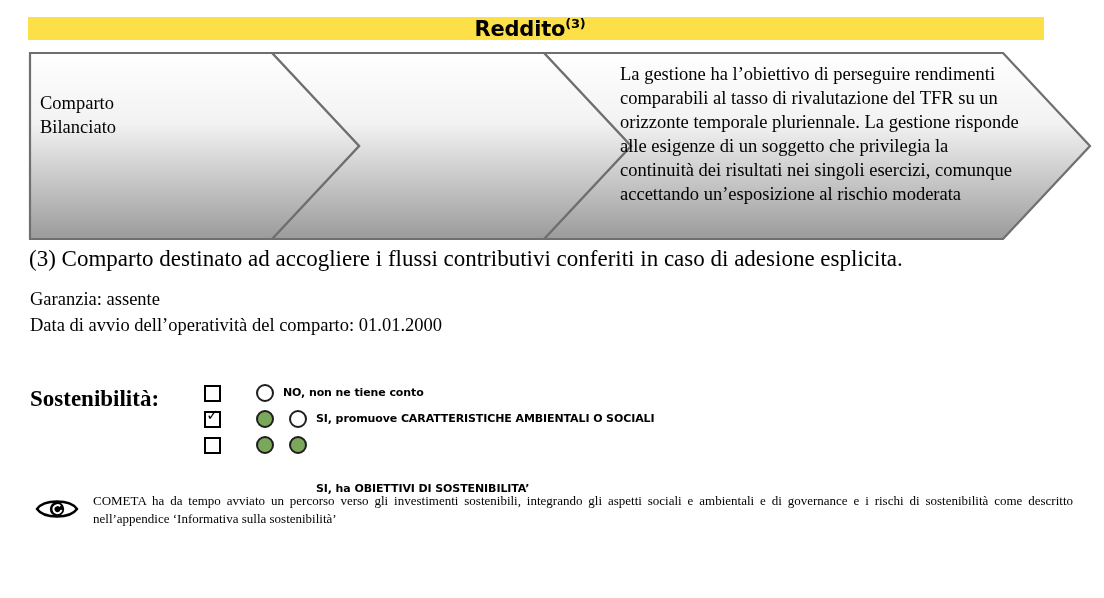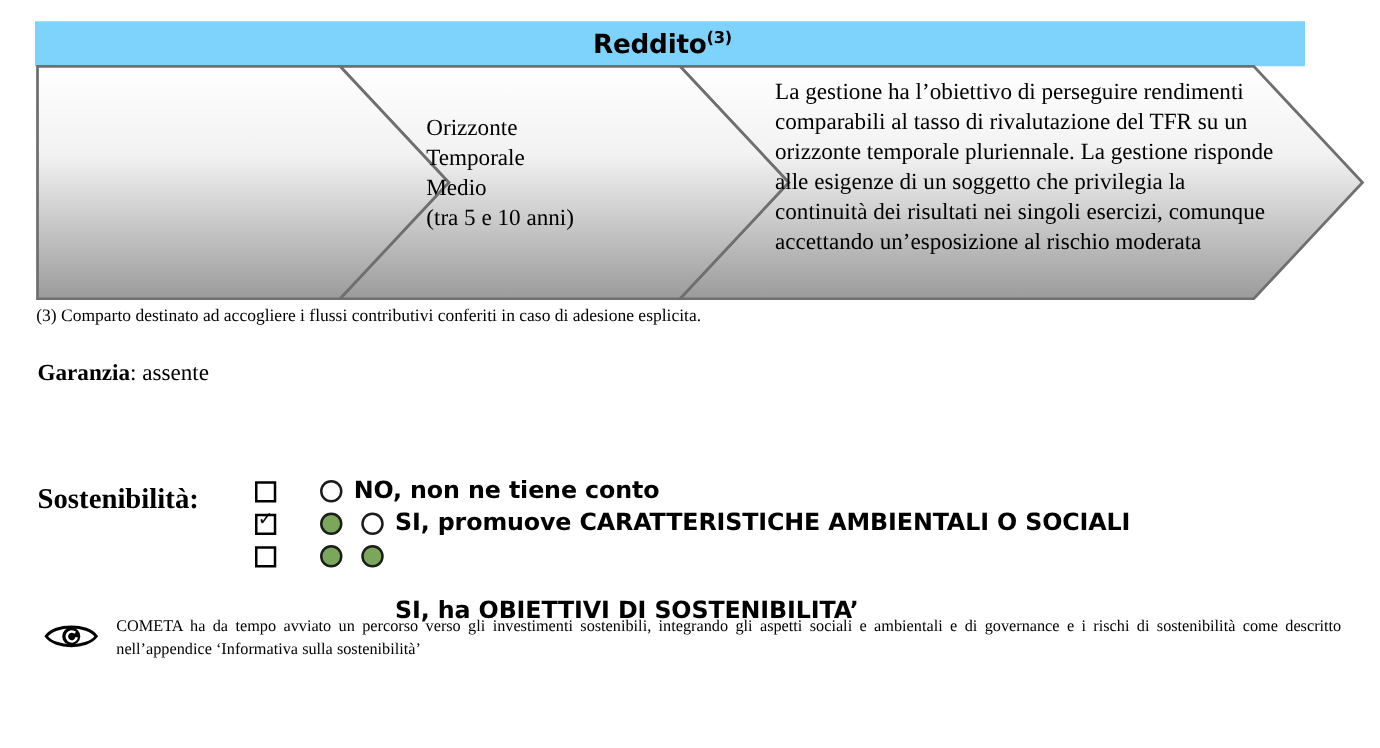--- a/index.html
+++ b/index.html
@@ -15,22 +15,22 @@
     color: #000000;
     overflow: hidden;
   }
 
   
   #header-bar {
     position: absolute;
     left: 28px;
     top: 17px;
     width: 1016px;
-    height: 36px;
-    background: #7dd3fc;
+    height: 23px;
+    background: #fde047;
     display: flex;
     align-items: center;
     justify-content: center;
   }
   #header-title {
     font-family: "DejaVu Sans", "Liberation Sans", sans-serif;
     font-weight: bold;
     font-size: 21px;
     letter-spacing: -0.2px;
     color: #000;
@@ -67,34 +67,34 @@
   }
   #chev-text-1 { left: 12px;  top: 40px;  width: 230px; }
   #chev-text-2 { left: 313px; top: 40px;  width: 250px; }
   #chev-text-3 { left: 592px; top: 11px;  width: 400px; line-height: 1.295; font-family: Liberation Serif, serif; }
 
   
   #footnote {
     position: absolute;
     left: 29px;
     top: 245px;
-    font-size: 14px;
+    font-size: 23px;
     line-height: 1.25;
   }
 
   
   #data-block {
     position: absolute;
     left: 30px;
     top: 286px;
     font-size: 18.5px;
     line-height: 1.425;
   }
   #data-block .row { white-space: nowrap; }
-  #data-block .lbl { font-weight: bold; }
+  #data-block .lbl { font-weight: normal; }
 
   
   #sustainability {
     position: absolute;
     left: 30px;
     top: 382px;
     width: 900px;
   }
   #sost-label {
     position: absolute;
@@ -136,21 +136,21 @@
     box-sizing: content-box;
   }
   .dot.empty { background: #ffffff; }
   .dot.green { background: #7ba75a; }
   .sost-text {
     position: absolute;
     left: 285px;
     top: 0px;
     font-family: "DejaVu Sans", "Liberation Sans", sans-serif;
     font-weight: bold;
-    font-size: 19px;
+    font-size: 11px;
     line-height: 19px;
     letter-spacing: -0.1px;
     white-space: nowrap;
   }
 
   
   #bottom-note {
     position: absolute;
     left: 30px;
     top: 492px;
@@ -192,32 +192,33 @@
       </linearGradient>
     </defs>
 
     <path d="M 516 1 L 975 1 L 1062 94 L 975 187 L 516 187 L 603 94 Z" fill="url(#gradFill)" stroke="#6f6f6f" stroke-width="2.2"></path>
 
     <path d="M 244 1 L 516 1 L 603 94 L 516 187 L 244 187 L 331 94 Z" fill="url(#gradFill)" stroke="#6f6f6f" stroke-width="2.2"></path>
 
     <path d="M 2 1 L 244 1 L 331 94 L 244 187 L 2 187 Z" fill="url(#gradFill)" stroke="#6f6f6f" stroke-width="2.2"></path>
   </svg>
 
-  <div class="chev-text" id="chev-text-2">Orizzonte
-Temporale
-  Medio
-(tra 5 e 10 anni)</div>
+  <div class="chev-text" id="chev-text-1">Comparto
+Bilanciato</div>
   <div class="chev-text" id="chev-text-3">La gestione ha l’obiettivo di perseguire rendimenti comparabili al tasso di rivalutazione del TFR su un orizzonte temporale pluriennale. La gestione risponde alle esigenze di un soggetto che privilegia la continuità dei risultati nei singoli esercizi, comunque accettando un’esposizione al rischio moderata</div>
 </div>
 
 <div id="footnote">(3) Comparto destinato ad accogliere i flussi contributivi conferiti in caso di adesione esplicita.</div>
 
 <div id="data-block">
   <div class="row">
     <span class="lbl">Garanzia</span><span>: assente</span>
+  </div>
+  <div class="row">
+    <span class="lbl">Data di avvio dell’operatività del comparto</span><span>: 01.01.2000</span>
   </div>
 </div>
 
 <div id="sustainability">
   <div id="sost-label">Sostenibilità:</div>
 
   <div class="sost-row">
     <span class="cbx" style="left:174px; top:3px;"></span>
     <span class="dot empty" style="left:226px; top:2px;"></span>
     <span class="sost-text" style="left:253px; top:1px;">NO, non ne tiene conto</span>

